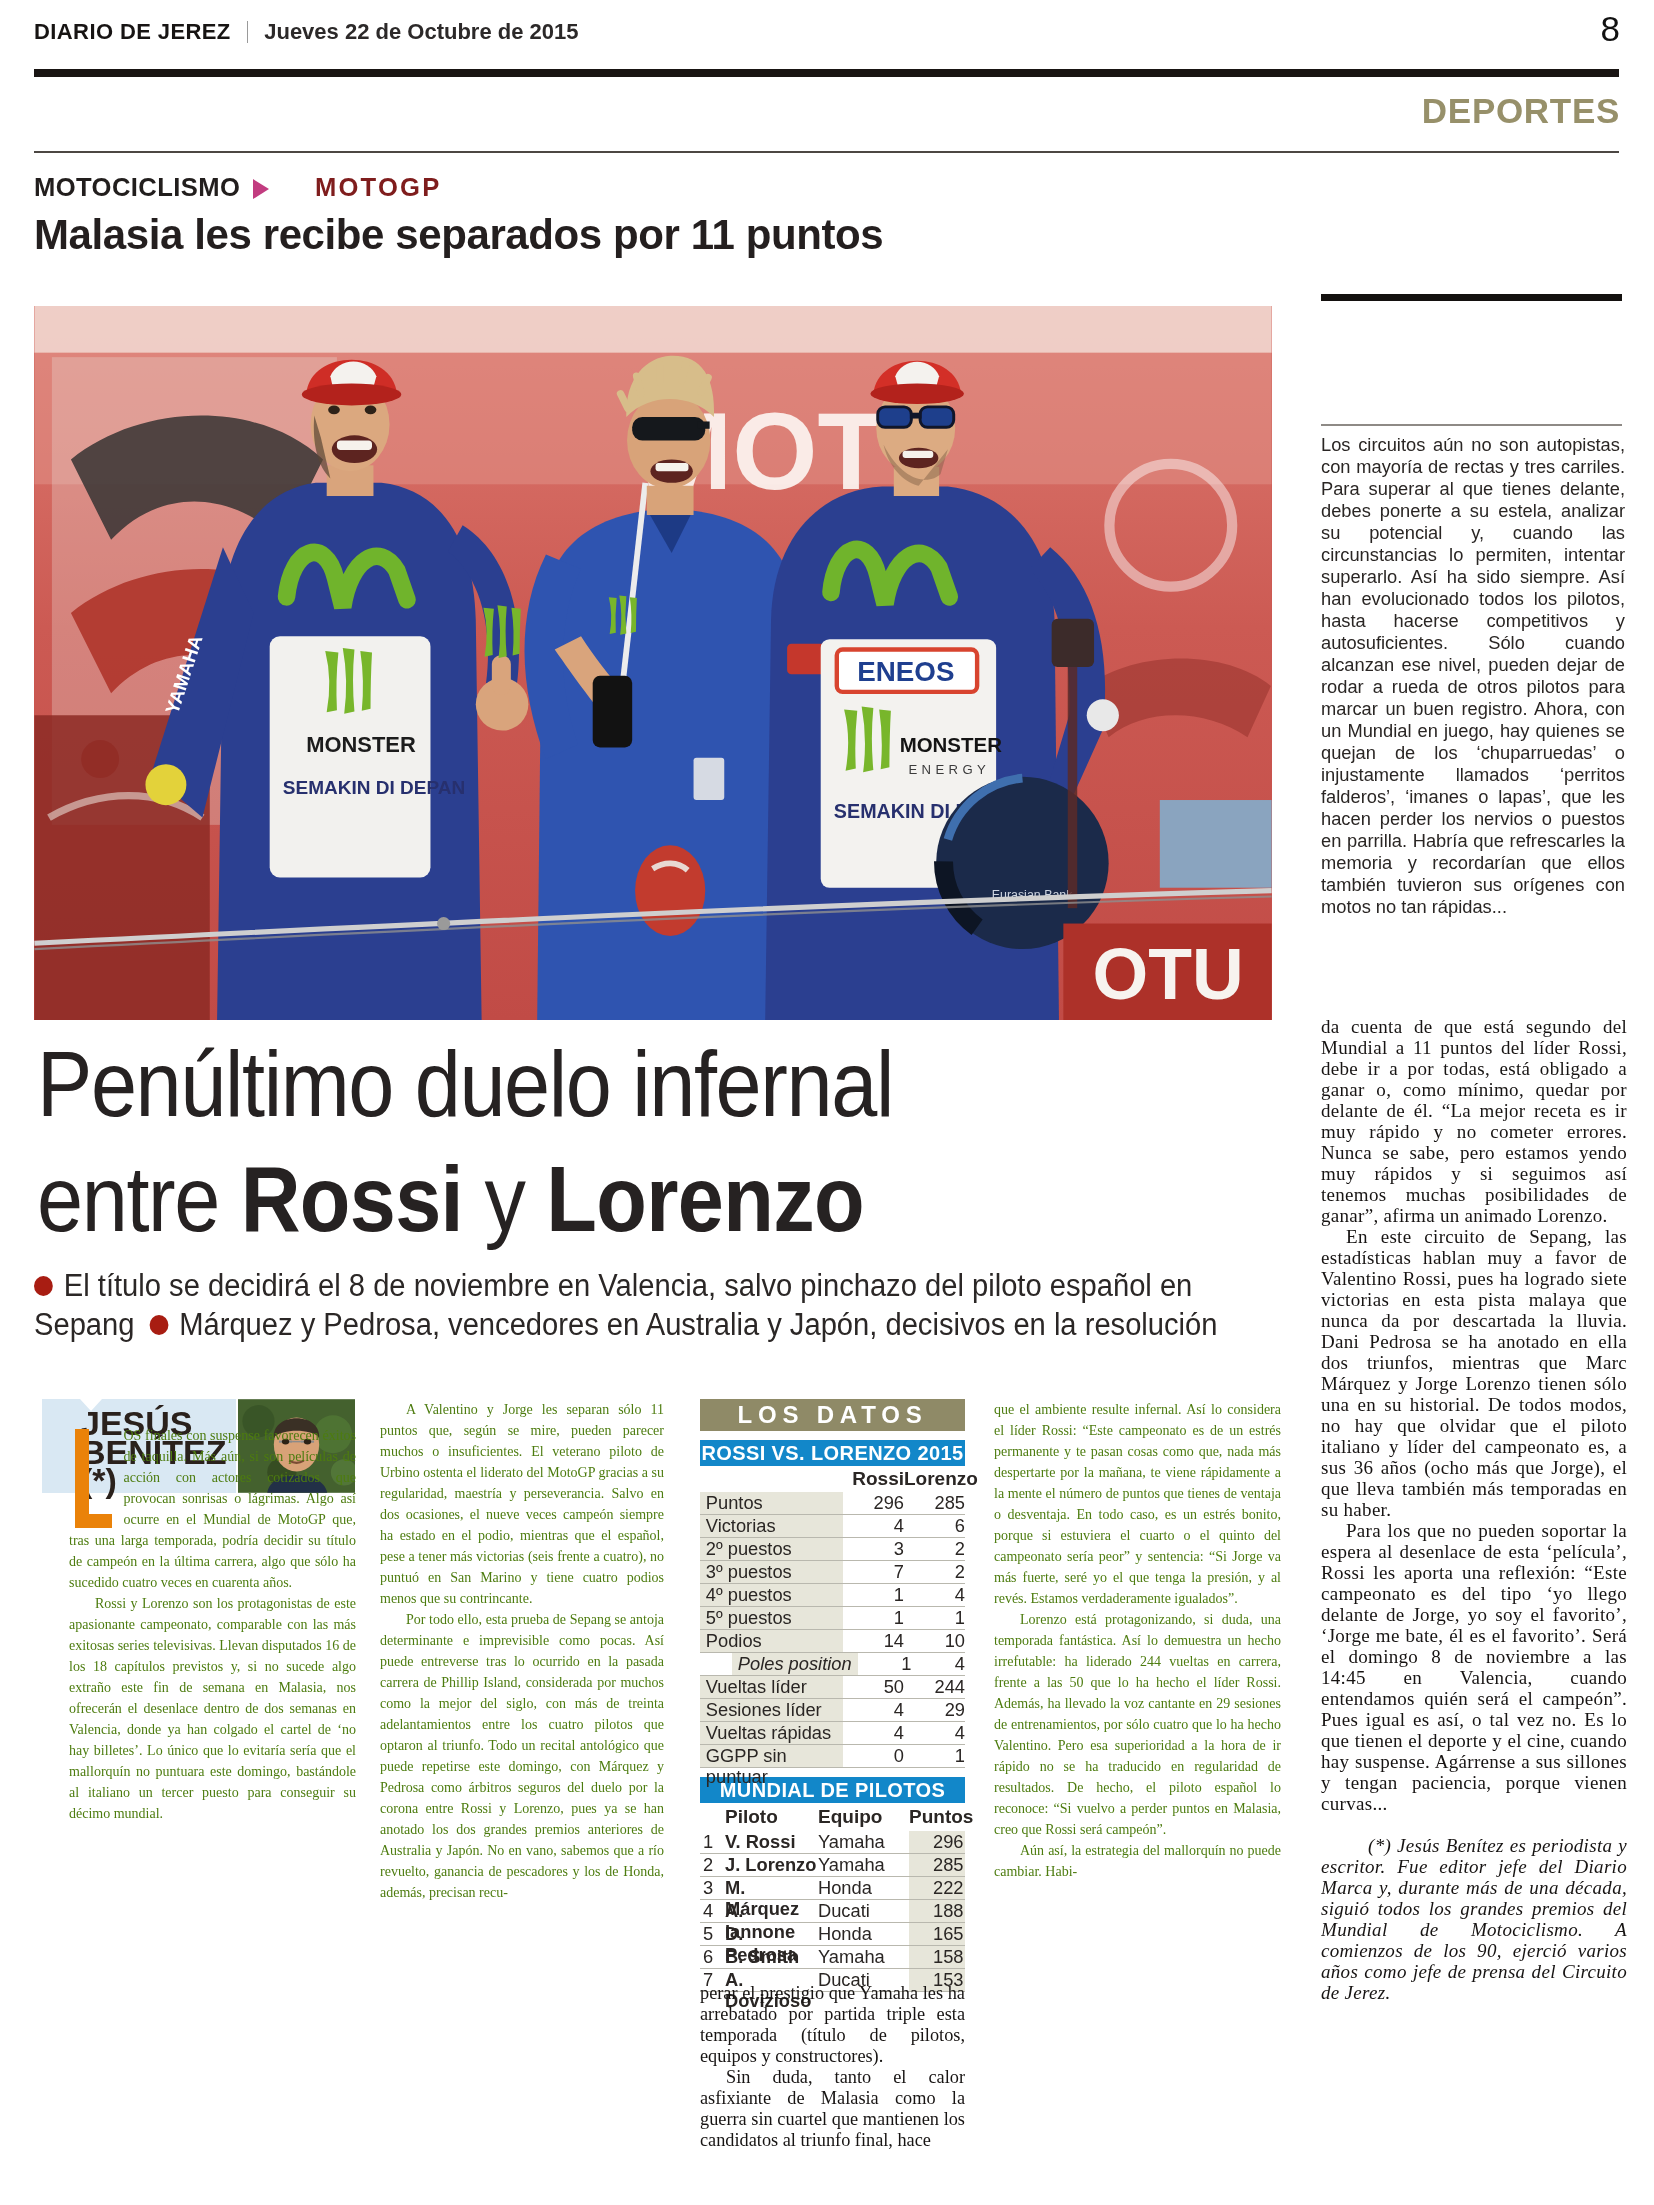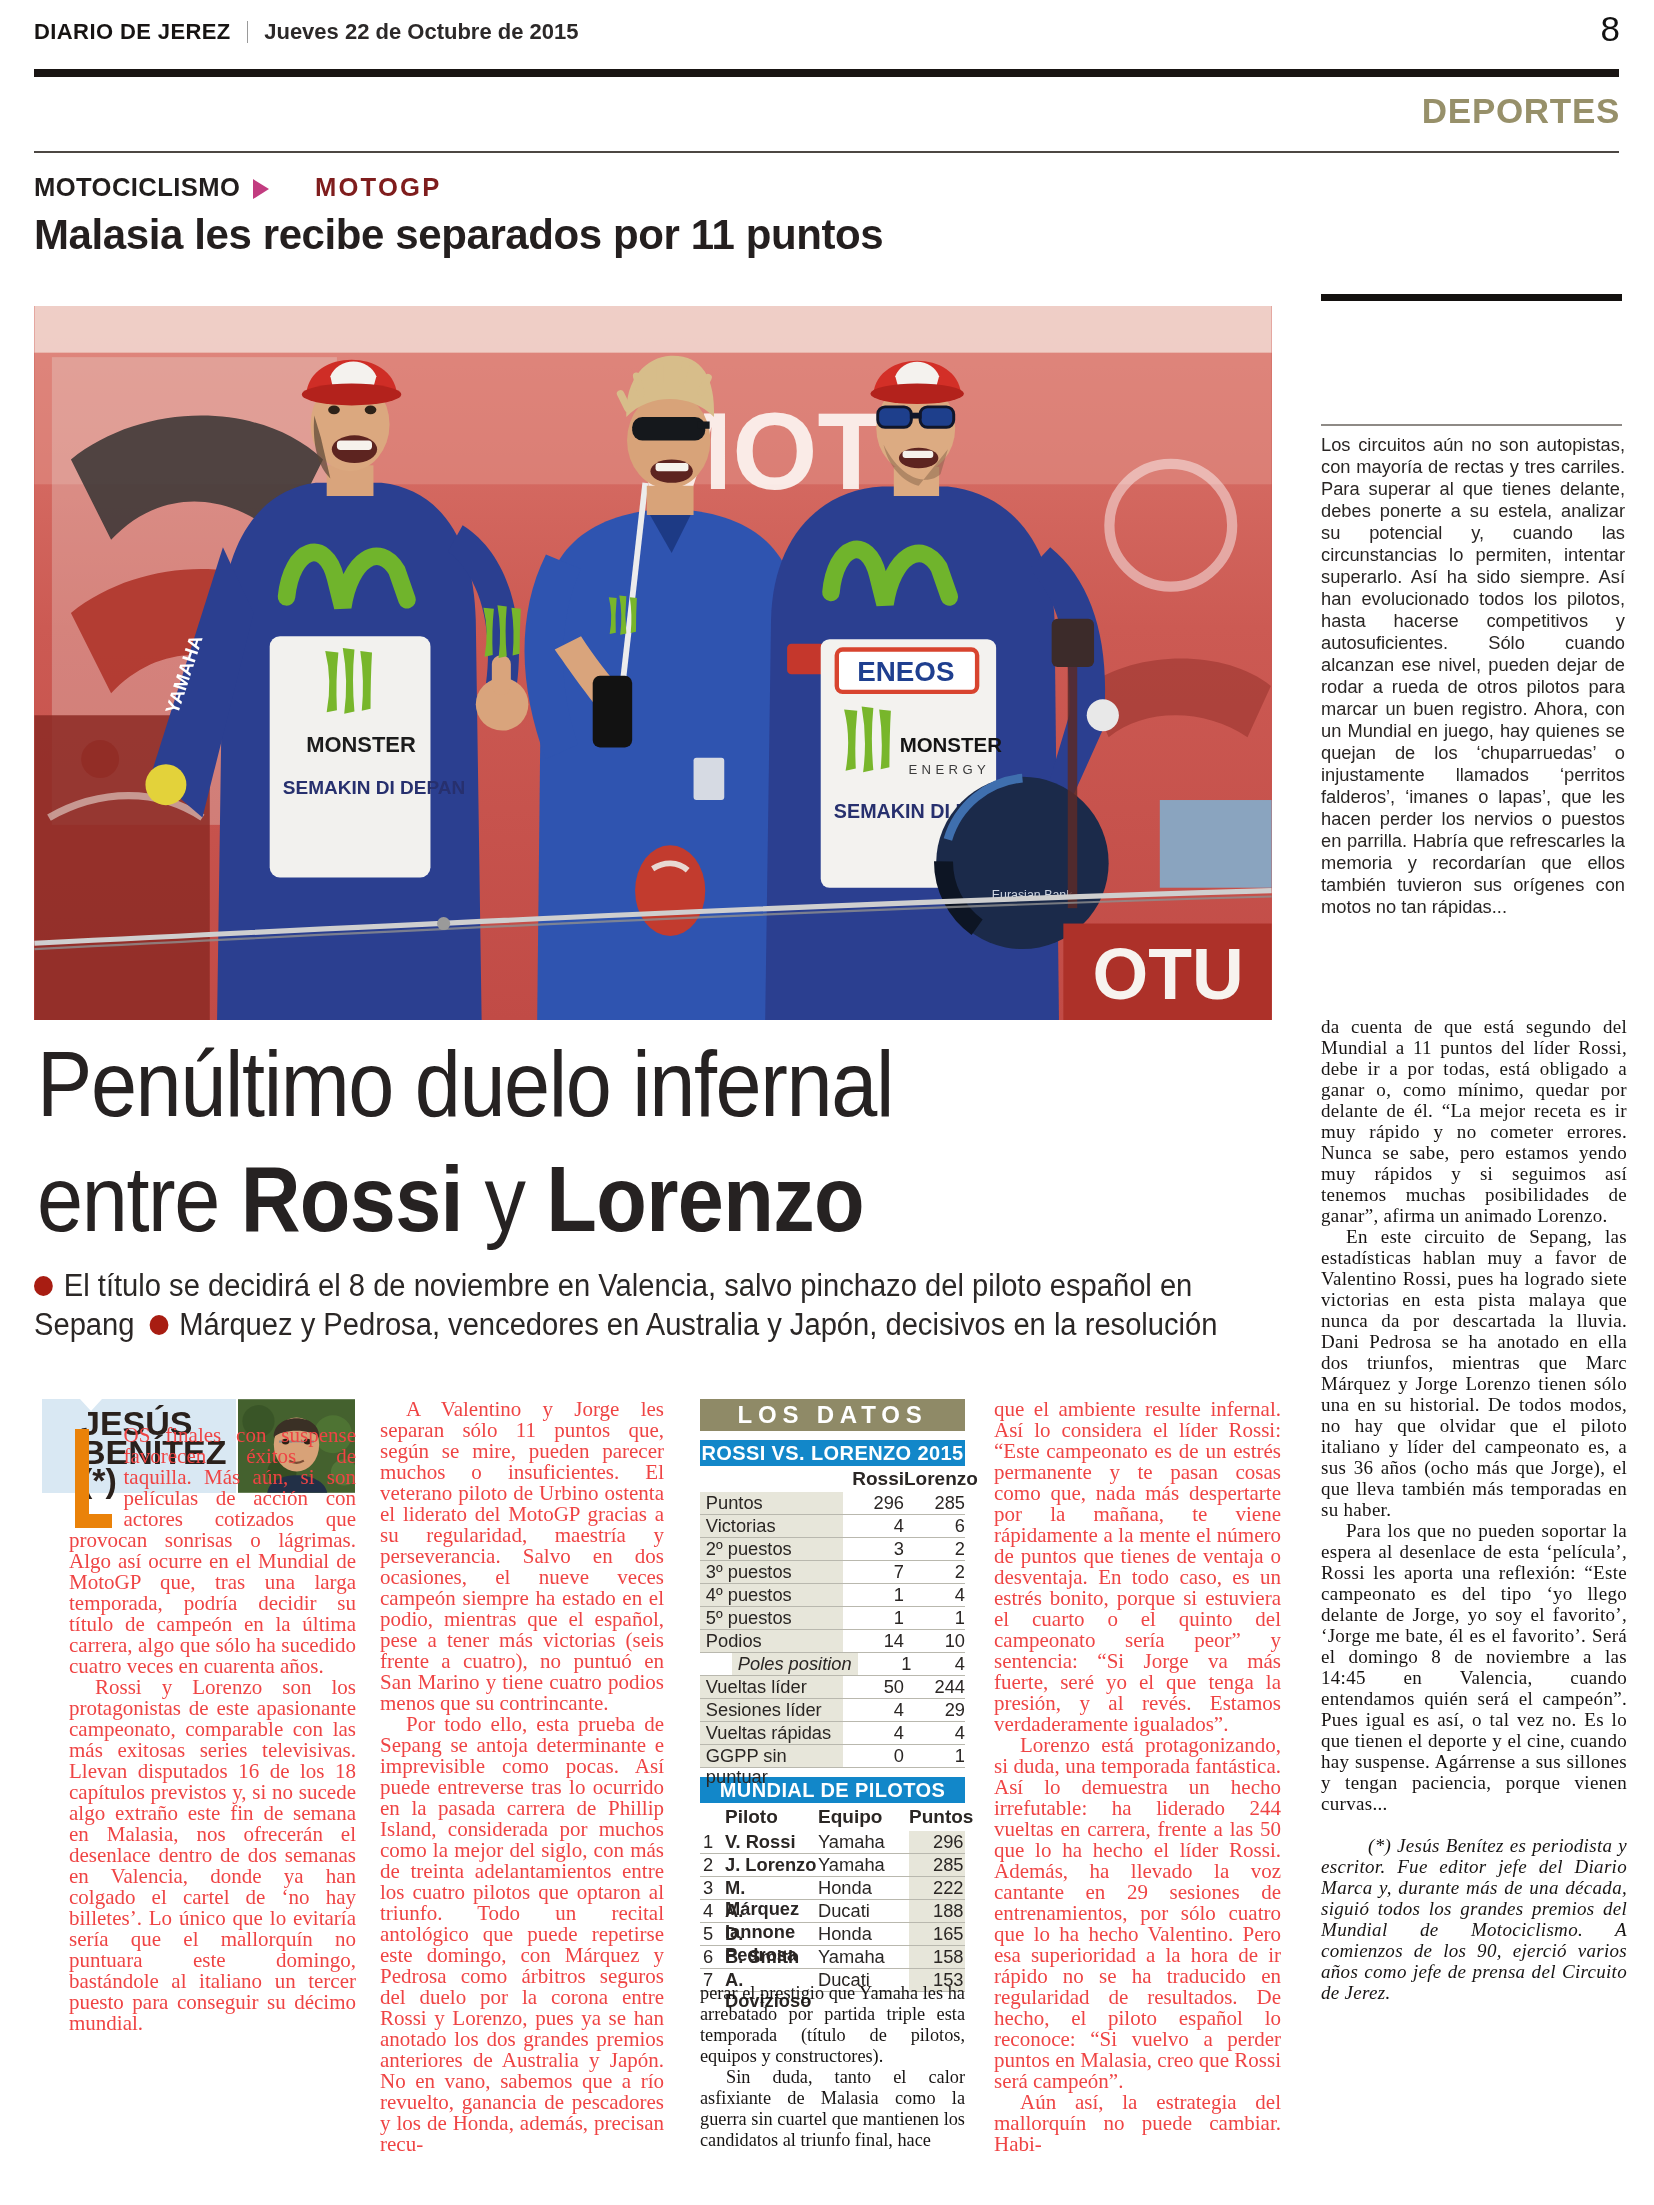--- a/index.html
+++ b/index.html
@@ -53,22 +53,22 @@
   .hl2 b{font-weight:700;letter-spacing:-0.7px;}
 
   
   .standfirst{position:absolute;left:34px;top:1266px;width:1331px;font-family:"Liberation Sans",sans-serif;
               font-size:31px;line-height:39px;font-weight:400;color:#2b2726;transform:scaleX(.94);
               transform-origin:left top;text-align:left;}
   .dot{display:inline-block;width:20px;height:20px;border-radius:50%;background:#a81d12;margin-right:11.7px;}
   .dot.mid{margin-left:7.3px;}
 
   
-  .bodycol{position:absolute;top:1399px;height:764px;overflow:hidden;font-size:21px;line-height:21px;
-           text-align:justify;color:#ef4444;}
+  .bodycol{position:absolute;top:1399px;height:764px;overflow:hidden;font-size:14px;line-height:21px;
+           text-align:justify;color:#4d7c0f;}
   .bodycol p{margin:0;}
   .bodycol p.ind{text-indent:26px;}
   .col1{left:69px;width:287px;}
   .col2{left:380px;width:284px;}
   .col4{left:994px;width:287px;}
   .col3-text{position:absolute;left:700px;top:1983px;width:265px;height:180px;overflow:hidden;
              font-size:18.3px;line-height:21px;text-align:justify;color:#171413;}
   .col3-text p{margin:0;}
   .col3-text p.ind{text-indent:26px;}
 

